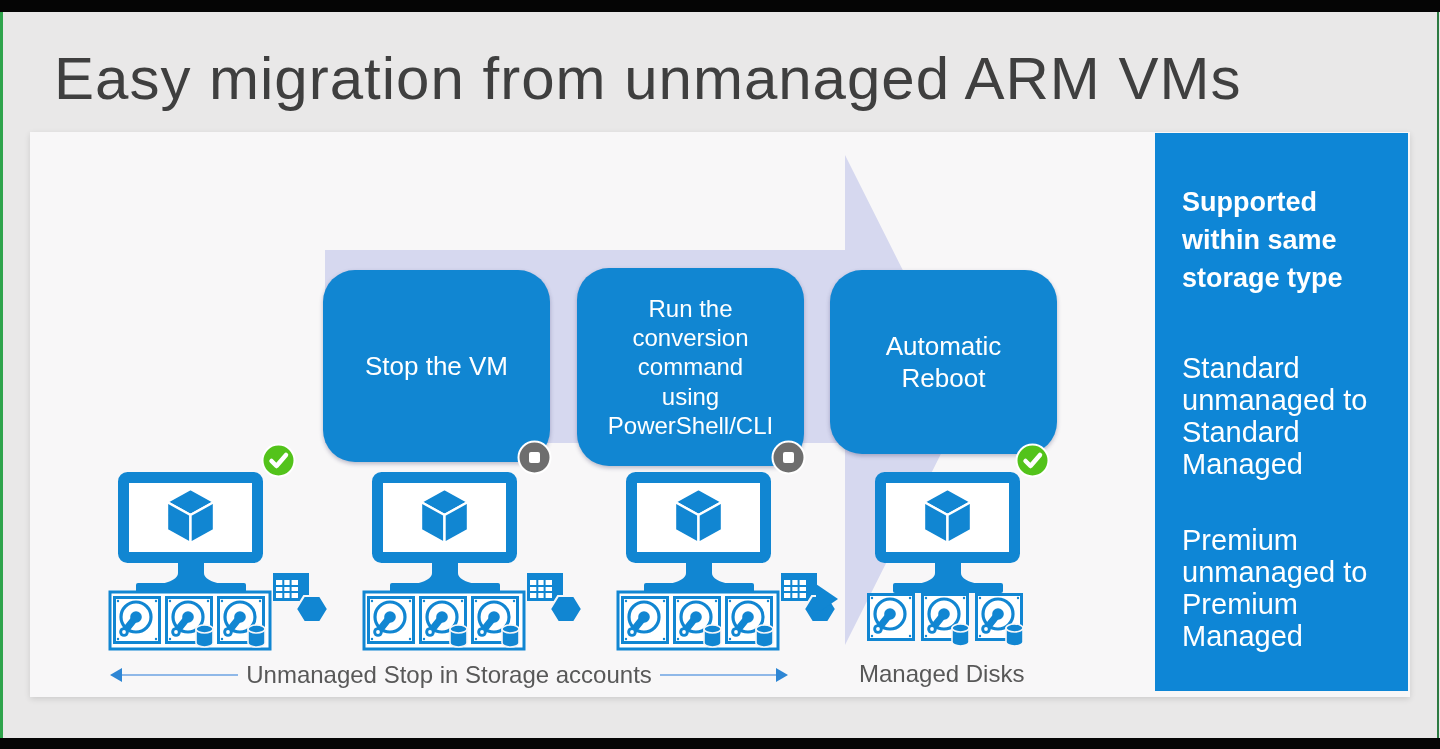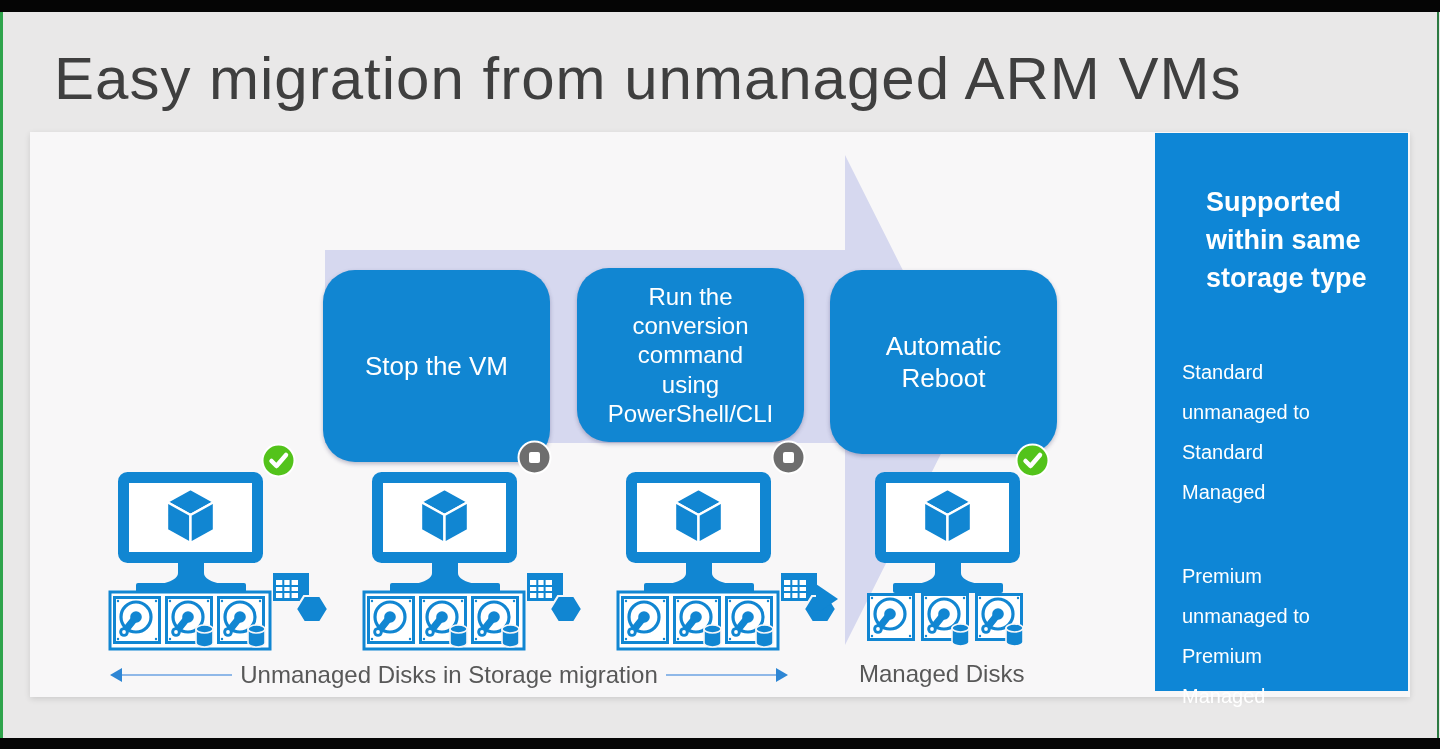--- a/index.html
+++ b/index.html
@@ -18,35 +18,35 @@
   .panel{position:absolute;left:30px;top:132px;width:1380px;height:565px;background:#f8f7f8;
          box-shadow:0 2px 6px rgba(0,0,0,0.12);}
 
   .stage-svg{position:absolute;left:0;top:0;width:1440px;height:749px;}
 
   .step-box{position:absolute;width:227px;border-radius:32px;background:#1186d2;
             display:flex;align-items:center;justify-content:center;text-align:center;
             box-shadow:0 2px 4px rgba(40,40,90,0.30);}
   .step-box .label{color:#fff;font-size:26px;line-height:1.25;white-space:pre-line;padding:4px;}
   .step-1{left:323px;top:270px;height:192px;}
-  .step-2{left:577px;top:268px;height:174px;}
+  .step-2{left:577px;top:268px;height:198px;}
   .step-2 .label{font-size:24px;line-height:1.22;}
   .step-3{left:830px;top:270px;height:184px;}
 
   .badge{position:absolute;width:35px;height:35px;}
   .badge svg{display:block;}
   .badge-1{left:261px;top:443px;}
   .badge-2{left:517px;top:440px;}
   .badge-3{left:771px;top:440px;}
   .badge-4{left:1015px;top:443px;}
 
   .sidebar{position:absolute;left:1155px;top:133px;width:253px;height:558px;background:#0e86d6;
            padding:50px 24px 0 27px;color:#fff;}
-  .sidebar .heading{font-size:27px;font-weight:bold;line-height:38px;white-space:pre-line;margin-left:24px;}
-  .sidebar .item{font-size:20px;line-height:40px;white-space:pre-line;}
+  .sidebar .heading{font-size:27px;font-weight:bold;line-height:38px;white-space:pre-line;}
+  .sidebar .item{font-size:29px;line-height:32px;white-space:pre-line;}
   .sidebar .item-1{margin-top:55px;}
   .sidebar .item-2{margin-top:44px;}
 
   .span-caption{position:absolute;left:110px;top:662px;width:678px;height:26px;
                 display:flex;align-items:center;}
   .span-caption .line{flex:1;height:2px;background:#8fb8e8;}
   .arr-l,.arr-r{width:0;height:0;border-top:7px solid transparent;border-bottom:7px solid transparent;}
   .arr-l{border-right:12px solid #2e86d4;}
   .arr-r{border-left:12px solid #2e86d4;}
   .span-caption .text{padding:0 8px;font-size:24px;color:#585858;white-space:nowrap;}
@@ -185,21 +185,21 @@
   <div class="badge badge-4">
     <svg width="35" height="35" viewBox="0 0 35 35">
       <circle cx="17.5" cy="17.5" r="16" fill="#53c31b" stroke="#ffffff" stroke-width="2"></circle>
       <path d="M10.5 18 l5 5 l9.5 -11" fill="none" stroke="#ffffff" stroke-width="4.5" stroke-linecap="round" stroke-linejoin="round"></path>
     </svg>
   </div>
 
   <div class="span-caption">
     <span class="arr-l"></span>
     <span class="line"></span>
-    <span class="text">Unmanaged Disks in Storage migration</span>
+    <span class="text">Unmanaged Stop in Storage accounts</span>
     <span class="line"></span>
     <span class="arr-r"></span>
   </div>
   <div class="managed-caption">Managed Disks</div>
 
   <div class="sidebar">
     <div class="heading">Supported
 within same
 storage type</div>
     <div class="item item-1">Standard

